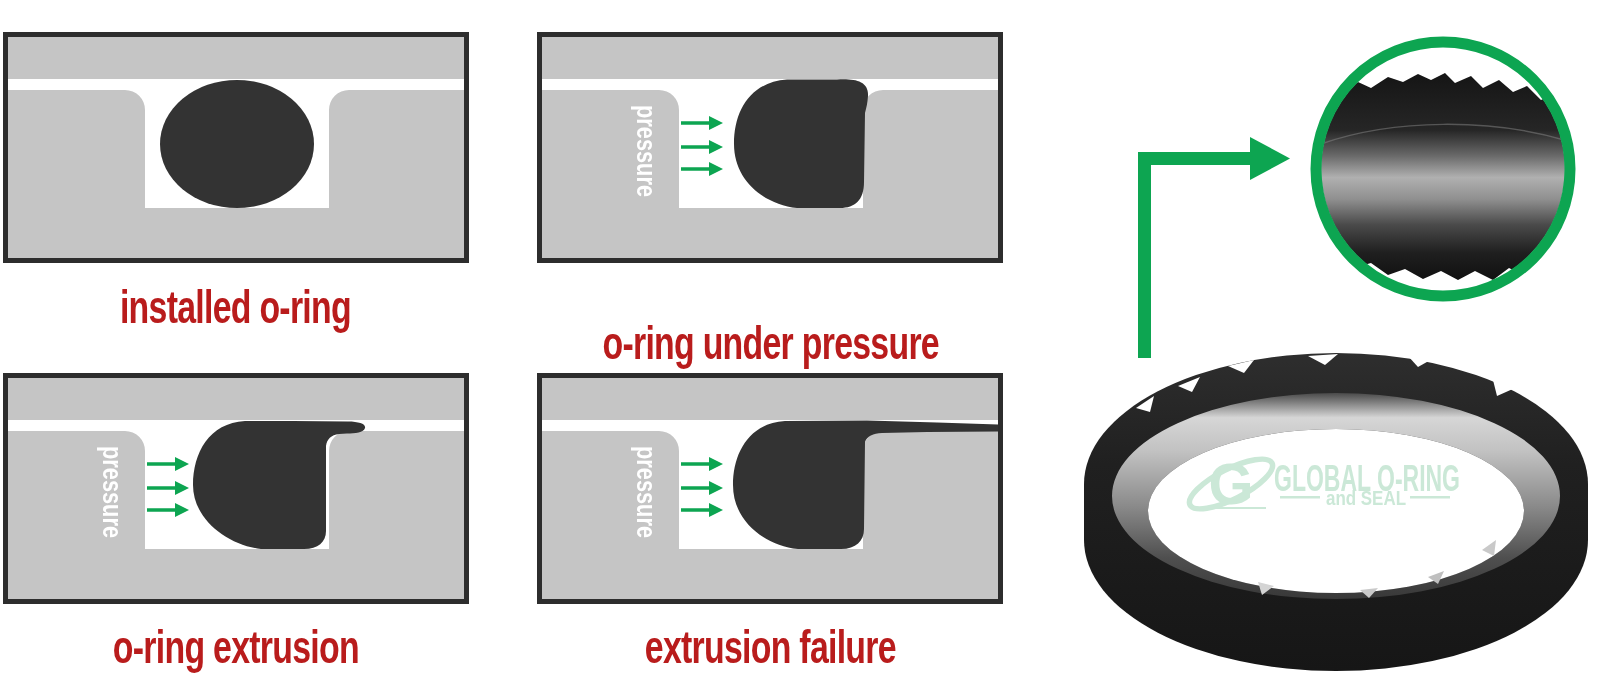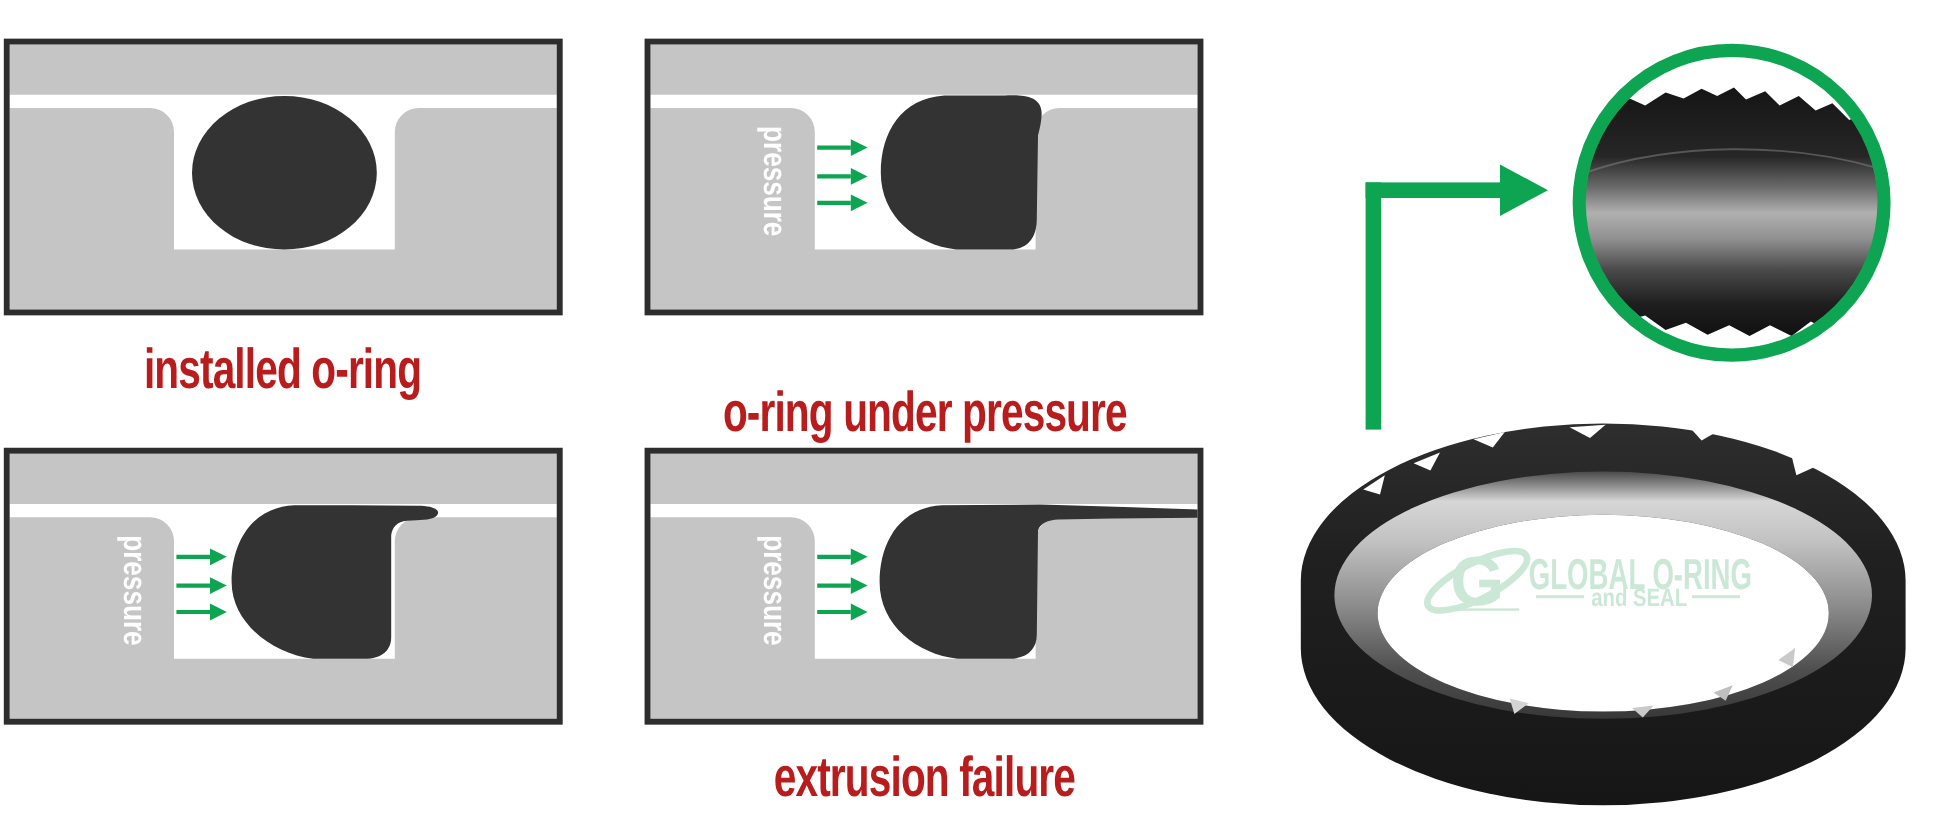--- a/index.html
+++ b/index.html
@@ -85,20 +85,23 @@
       <rect x="2.5" y="2.5" width="461" height="226" fill="none" stroke="#2d2d2d" stroke-width="5"></rect>
     </svg>
   </figure>
 
   <div class="caption" style="left:3px;top:281px;width:465px;">
     <span>installed o-ring</span>
   </div>
   <div class="caption" style="left:537px;top:281px;width:466px;margin-top:36px;">
     <span>o-ring under pressure</span>
   </div>
+  <div class="caption" style="left:3px;top:621px;width:465px;">
+    <span>o-ring extrusion</span>
+  </div>
   <div class="caption" style="left:537px;top:621px;width:466px;">
     <span>extrusion failure</span>
   </div>
 
   <svg style="position:absolute;left:1132px;top:128px;" width="170" height="240" viewBox="0 0 170 240">
     <rect x="6" y="24" width="13" height="206" fill="#0da551"></rect>
     <rect x="6" y="24" width="112" height="13" fill="#0da551"></rect>
     <path d="M118 9 L118 52 L158 30.5 Z" fill="#0da551"></path>
   </svg>
 

